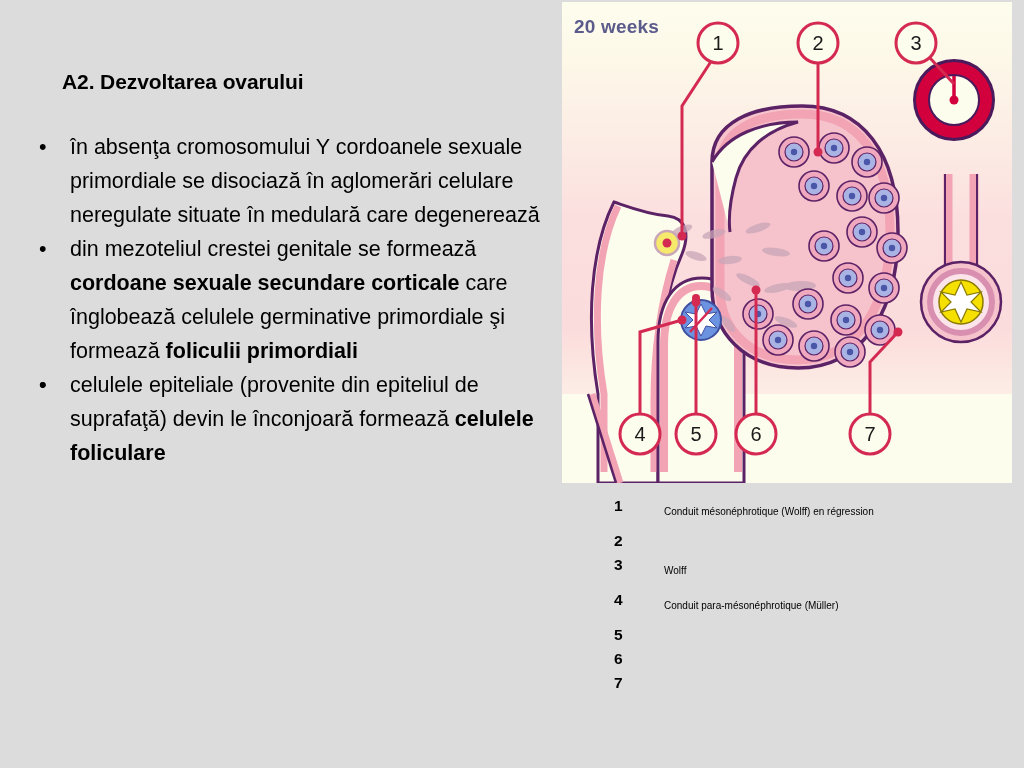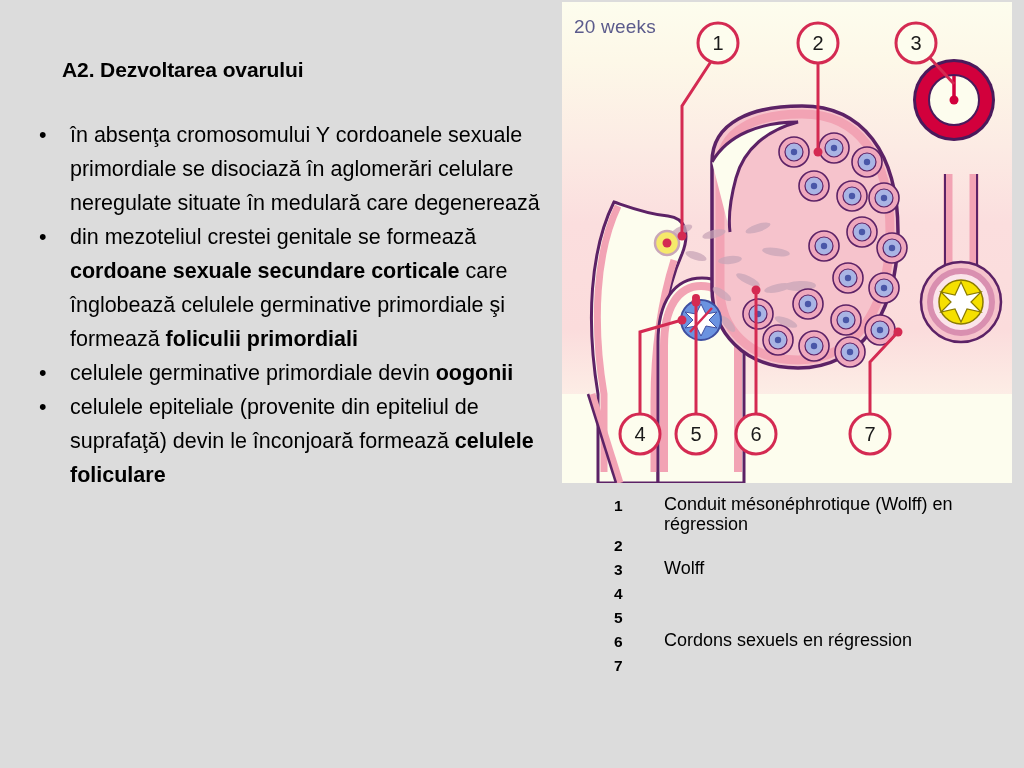--- a/index.html
+++ b/index.html
@@ -11,21 +11,21 @@
     height: 768px;
     background: #dcdcdc;
     font-family: "Liberation Sans", sans-serif;
     overflow: hidden;
     position: relative;
   }
 
   
   #left-column {
     position: absolute;
-    left: 0; top: 0;
+    left: 0; top: 12px;
     width: 556px;
     height: 668px;
   }
   #slide-title {
     position: absolute;
     left: 62px;
     top: 58px;
     font-size: 21px;
     font-weight: bold;
     color: #000000;
@@ -71,21 +71,21 @@
         #fdfdee 100%);
     overflow: hidden;
   }
   #figure-svg { display: block; }
 
   #week-label {
     position: absolute;
     left: 12px;
     top: 14px;
     font-size: 19px;
-    font-weight: normal;
+    font-weight: bold;
     color: #5b5b8c;
     letter-spacing: 0.2px;
   }
 
   
   #legend {
     position: absolute;
     left: 614px;
     top: 494px;
     width: 400px;
@@ -98,37 +98,37 @@
   }
   .legend-num {
     width: 50px;
     flex: 0 0 50px;
     font-size: 15.5px;
     font-weight: bold;
     line-height: 24px;
     color: #000;
   }
   .legend-text {
-    font-size: 18px;
-    line-height: 20px;
+    font-size: 10px;
+    line-height: 35px;
     color: #000;
     max-width: 320px;
   }
 </style>
 </head>
 <body>
 
 <div id="left-column">
 
   <div id="slide-title">A2. Dezvoltarea ovarului</div>
 
   <ul id="bullet-list">
       <li class="bullet-item"><span class="bullet-dot">•</span><span class="bullet-text"><span>în absenţa cromosomului Y cordoanele sexuale primordiale se disociază în aglomerări celulare neregulate situate în medulară care degenerează</span></span></li>
       <li class="bullet-item"><span class="bullet-dot">•</span><span class="bullet-text"><span>din mezoteliul crestei genitale se formează </span><b>cordoane sexuale secundare corticale</b><span> care înglobează celulele germinative primordiale şi formează </span><b>foliculii primordiali</b></span></li>
-      <li class="bullet-item"><span class="bullet-dot">•</span><span class="bullet-text"><span>celulele germinative primordiale devin </span><b>oogonii</b></span></li>
+      <li class="bullet-item"><span class="bullet-dot">•</span></li>
       <li class="bullet-item"><span class="bullet-dot">•</span><span class="bullet-text"><span>celulele epiteliale (provenite din epiteliul de suprafaţă) devin le înconjoară formează </span><b>celulele foliculare</b></span></li>
     </ul>
 </div>
 
 <div id="figure-panel">
 
   <svg id="figure-svg" width="450" height="481" viewBox="0 0 450 481">
 
     <g>
       <rect x="0" y="392" width="450" height="89" fill="#fdfdee"></rect>
@@ -373,24 +373,24 @@
     </div>
     <div class="legend-row">
       <div class="legend-num">2</div>
     </div>
     <div class="legend-row">
       <div class="legend-num">3</div>
       <div class="legend-text">Wolff</div>
     </div>
     <div class="legend-row">
       <div class="legend-num">4</div>
+      <div class="legend-text">Conduit para-mésonéphrotique (Müller)</div>
     </div>
     <div class="legend-row">
       <div class="legend-num">5</div>
     </div>
     <div class="legend-row">
       <div class="legend-num">6</div>
-      <div class="legend-text">Cordons sexuels en régression</div>
     </div>
     <div class="legend-row">
       <div class="legend-num">7</div>
     </div>
   </div>
 
 </body></html>

